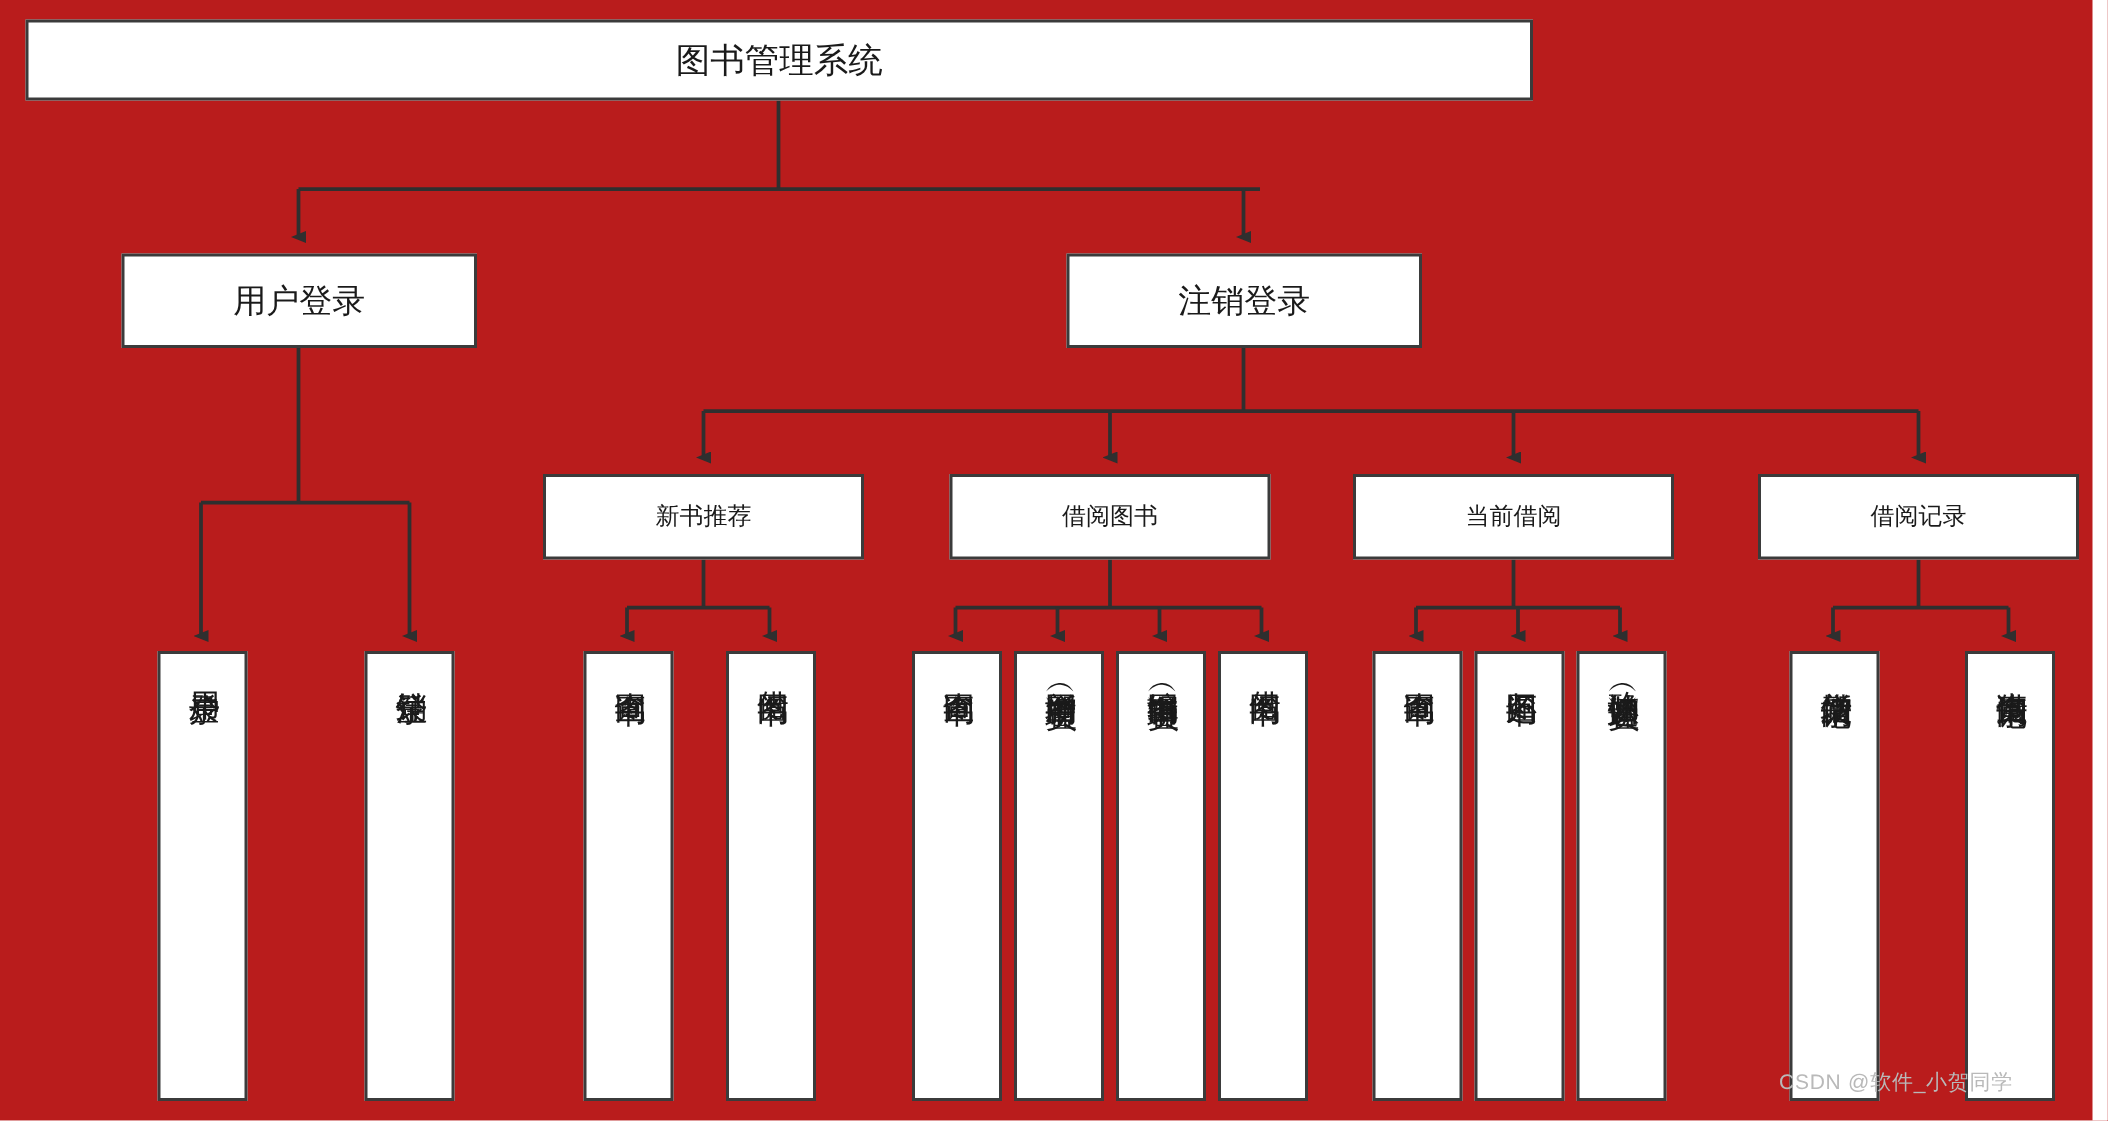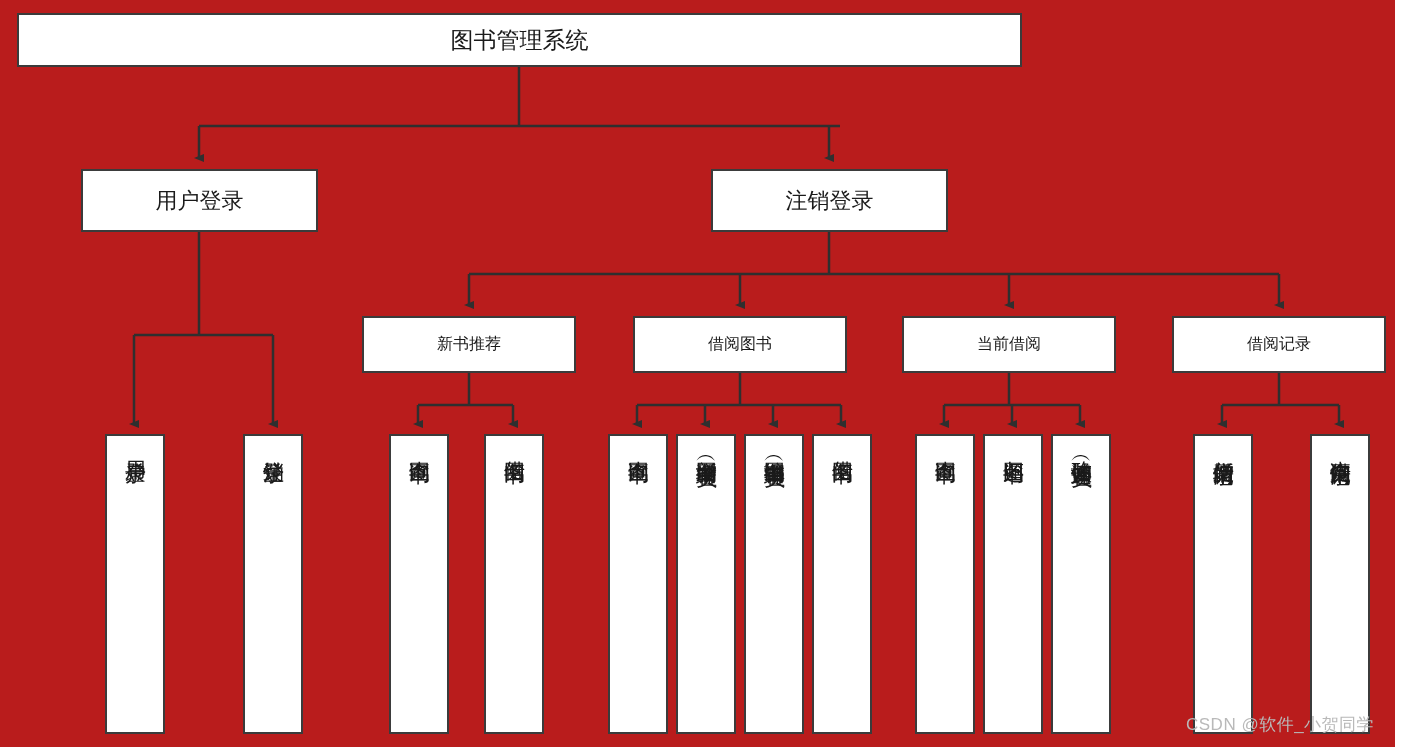--- a/index.html
+++ b/index.html
@@ -55,21 +55,21 @@
     font-size: 21px;
     line-height: 1.18;
     letter-spacing: 1px;
     white-space: nowrap;
     color: #1a1a1a;
   }
   .watermark {
     position: absolute;
     left: 1186px;
     top: 713px;
-    font-size: 17px;
+    font-size: 14px;
     color: #b9b9b9;
     letter-spacing: 0.5px;
     white-space: nowrap;
   }
 </style>
 </head>
 <body>
 
 <div id="canvas">
 

